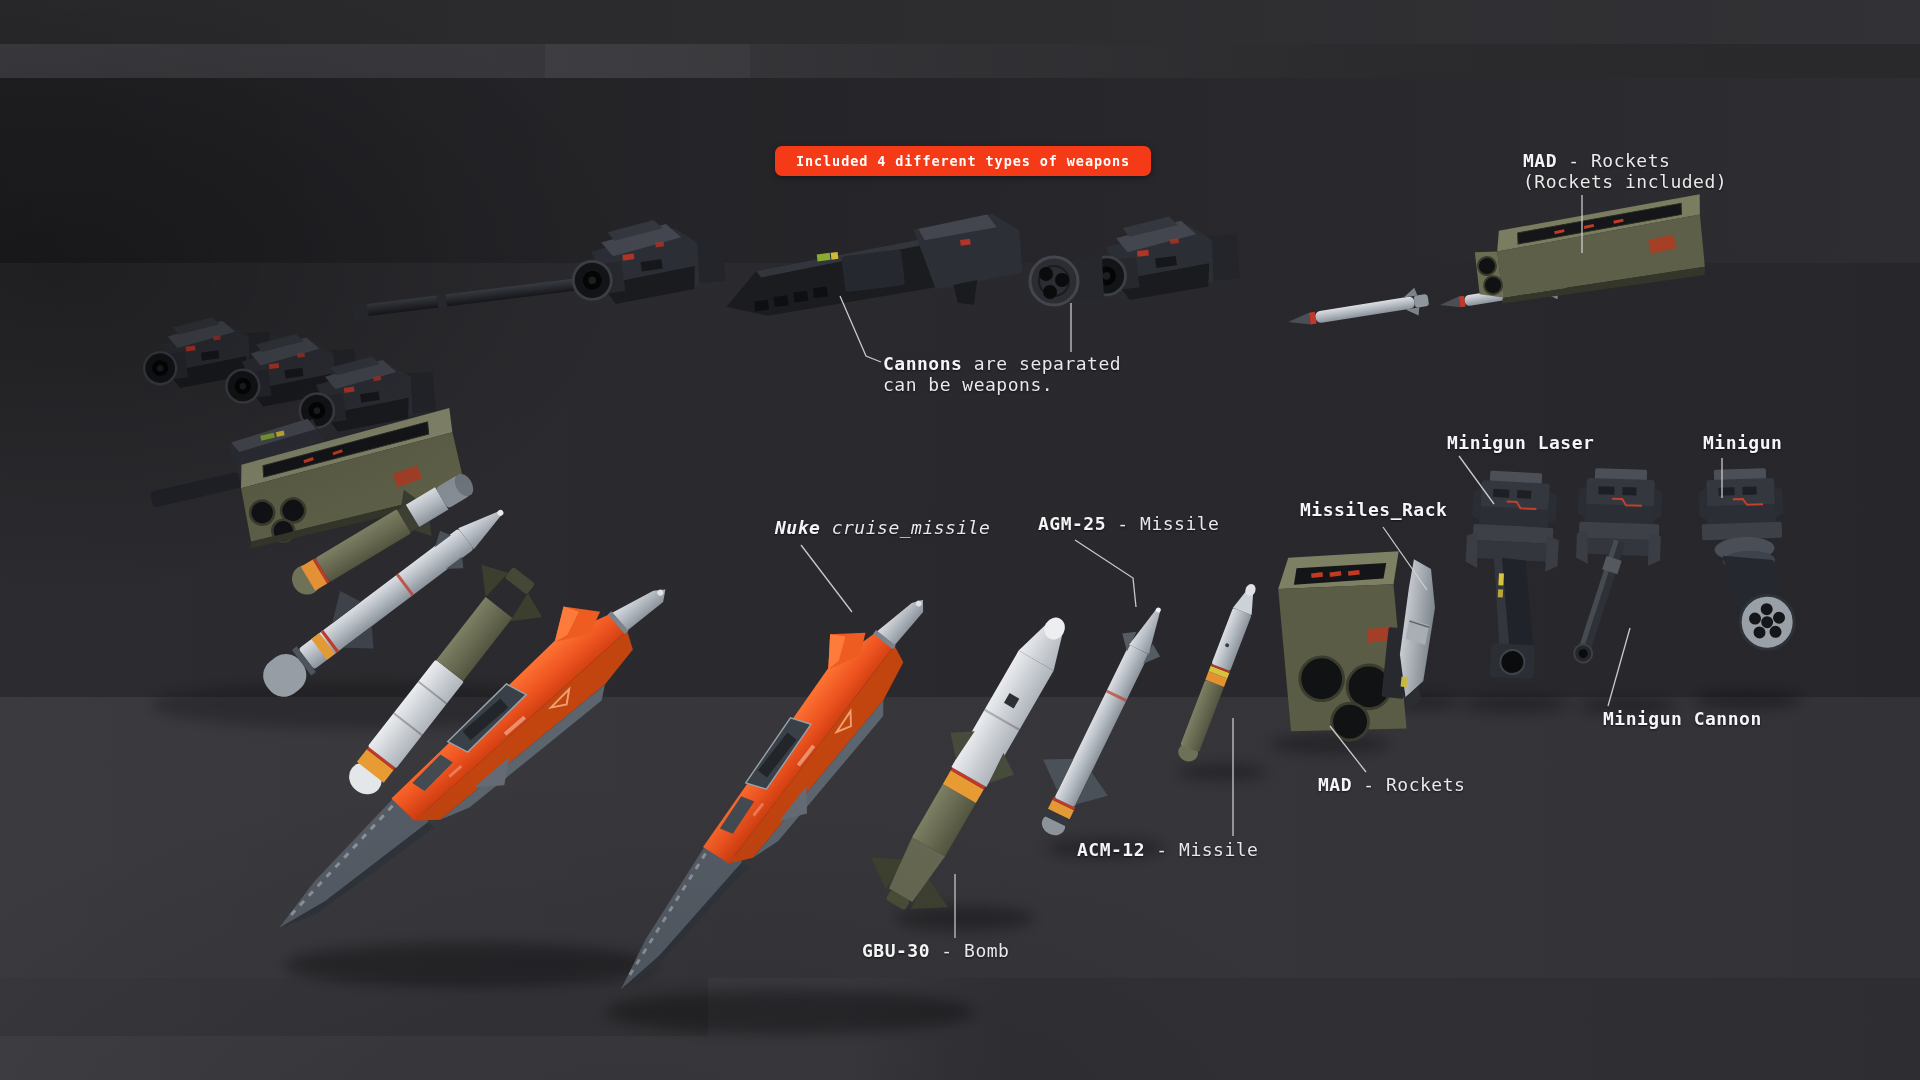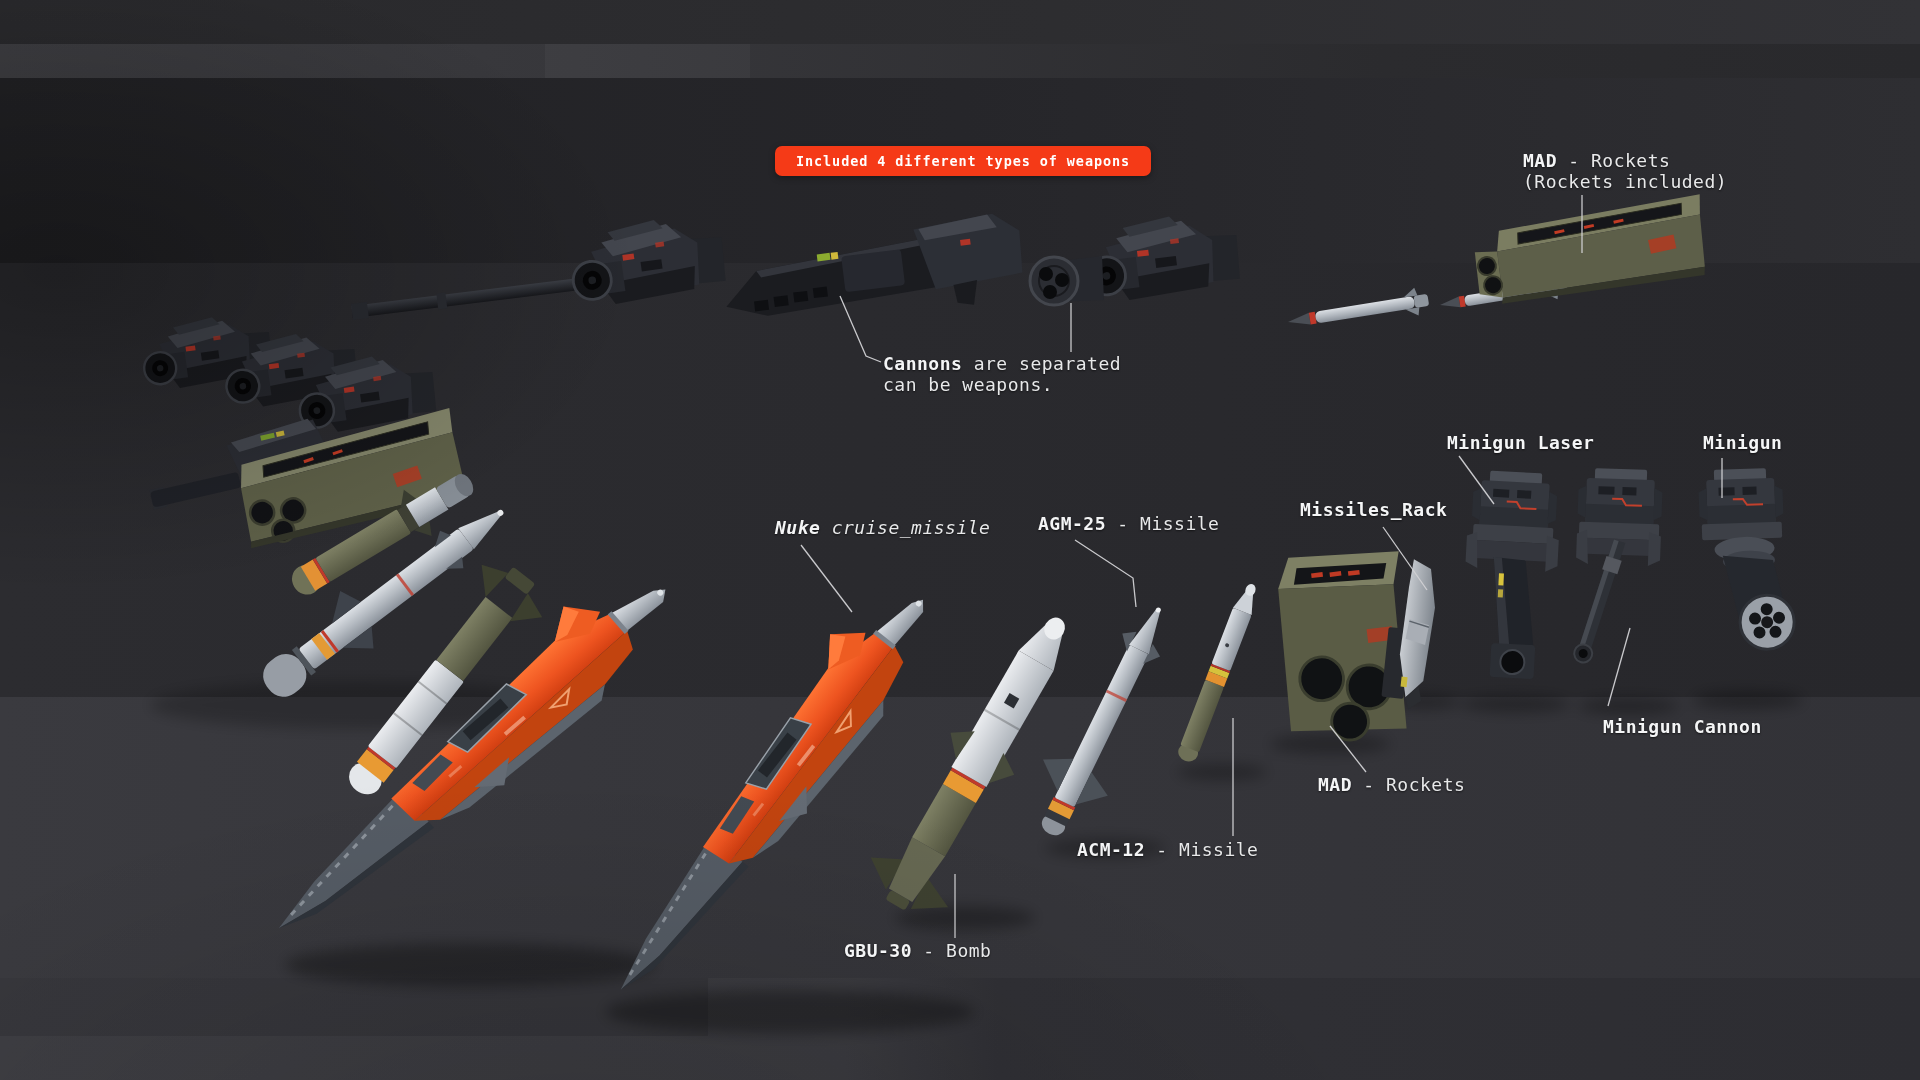--- a/index.html
+++ b/index.html
@@ -426,29 +426,29 @@
   </div>
 
   <div class="callout" style="left:1447px;top:432px;">
     <span class="b">Minigun Laser</span><span></span>
   </div>
 
   <div class="callout" style="left:1687px;top:432px;margin-left:16px;">
     <span class="b">Minigun</span><span></span>
   </div>
 
-  <div class="callout" style="left:1603px;top:708px;margin-top:8px;">
+  <div class="callout" style="left:1603px;top:708px;">
     <span class="b">Minigun Cannon</span><span></span>
   </div>
 
   <div class="callout" style="left:1318px;top:774px;">
     <span class="b">MAD</span><span> - Rockets</span>
   </div>
 
   <div class="callout" style="left:1077px;top:839px;">
     <span class="b">ACM-12</span><span> - Missile</span>
   </div>
 
-  <div class="callout" style="left:844px;top:940px;">
+  <div class="callout" style="left:862px;top:940px;">
     <span class="b">GBU-30</span><span> - Bomb</span>
   </div>
 
 </div>
 
 </body></html>

